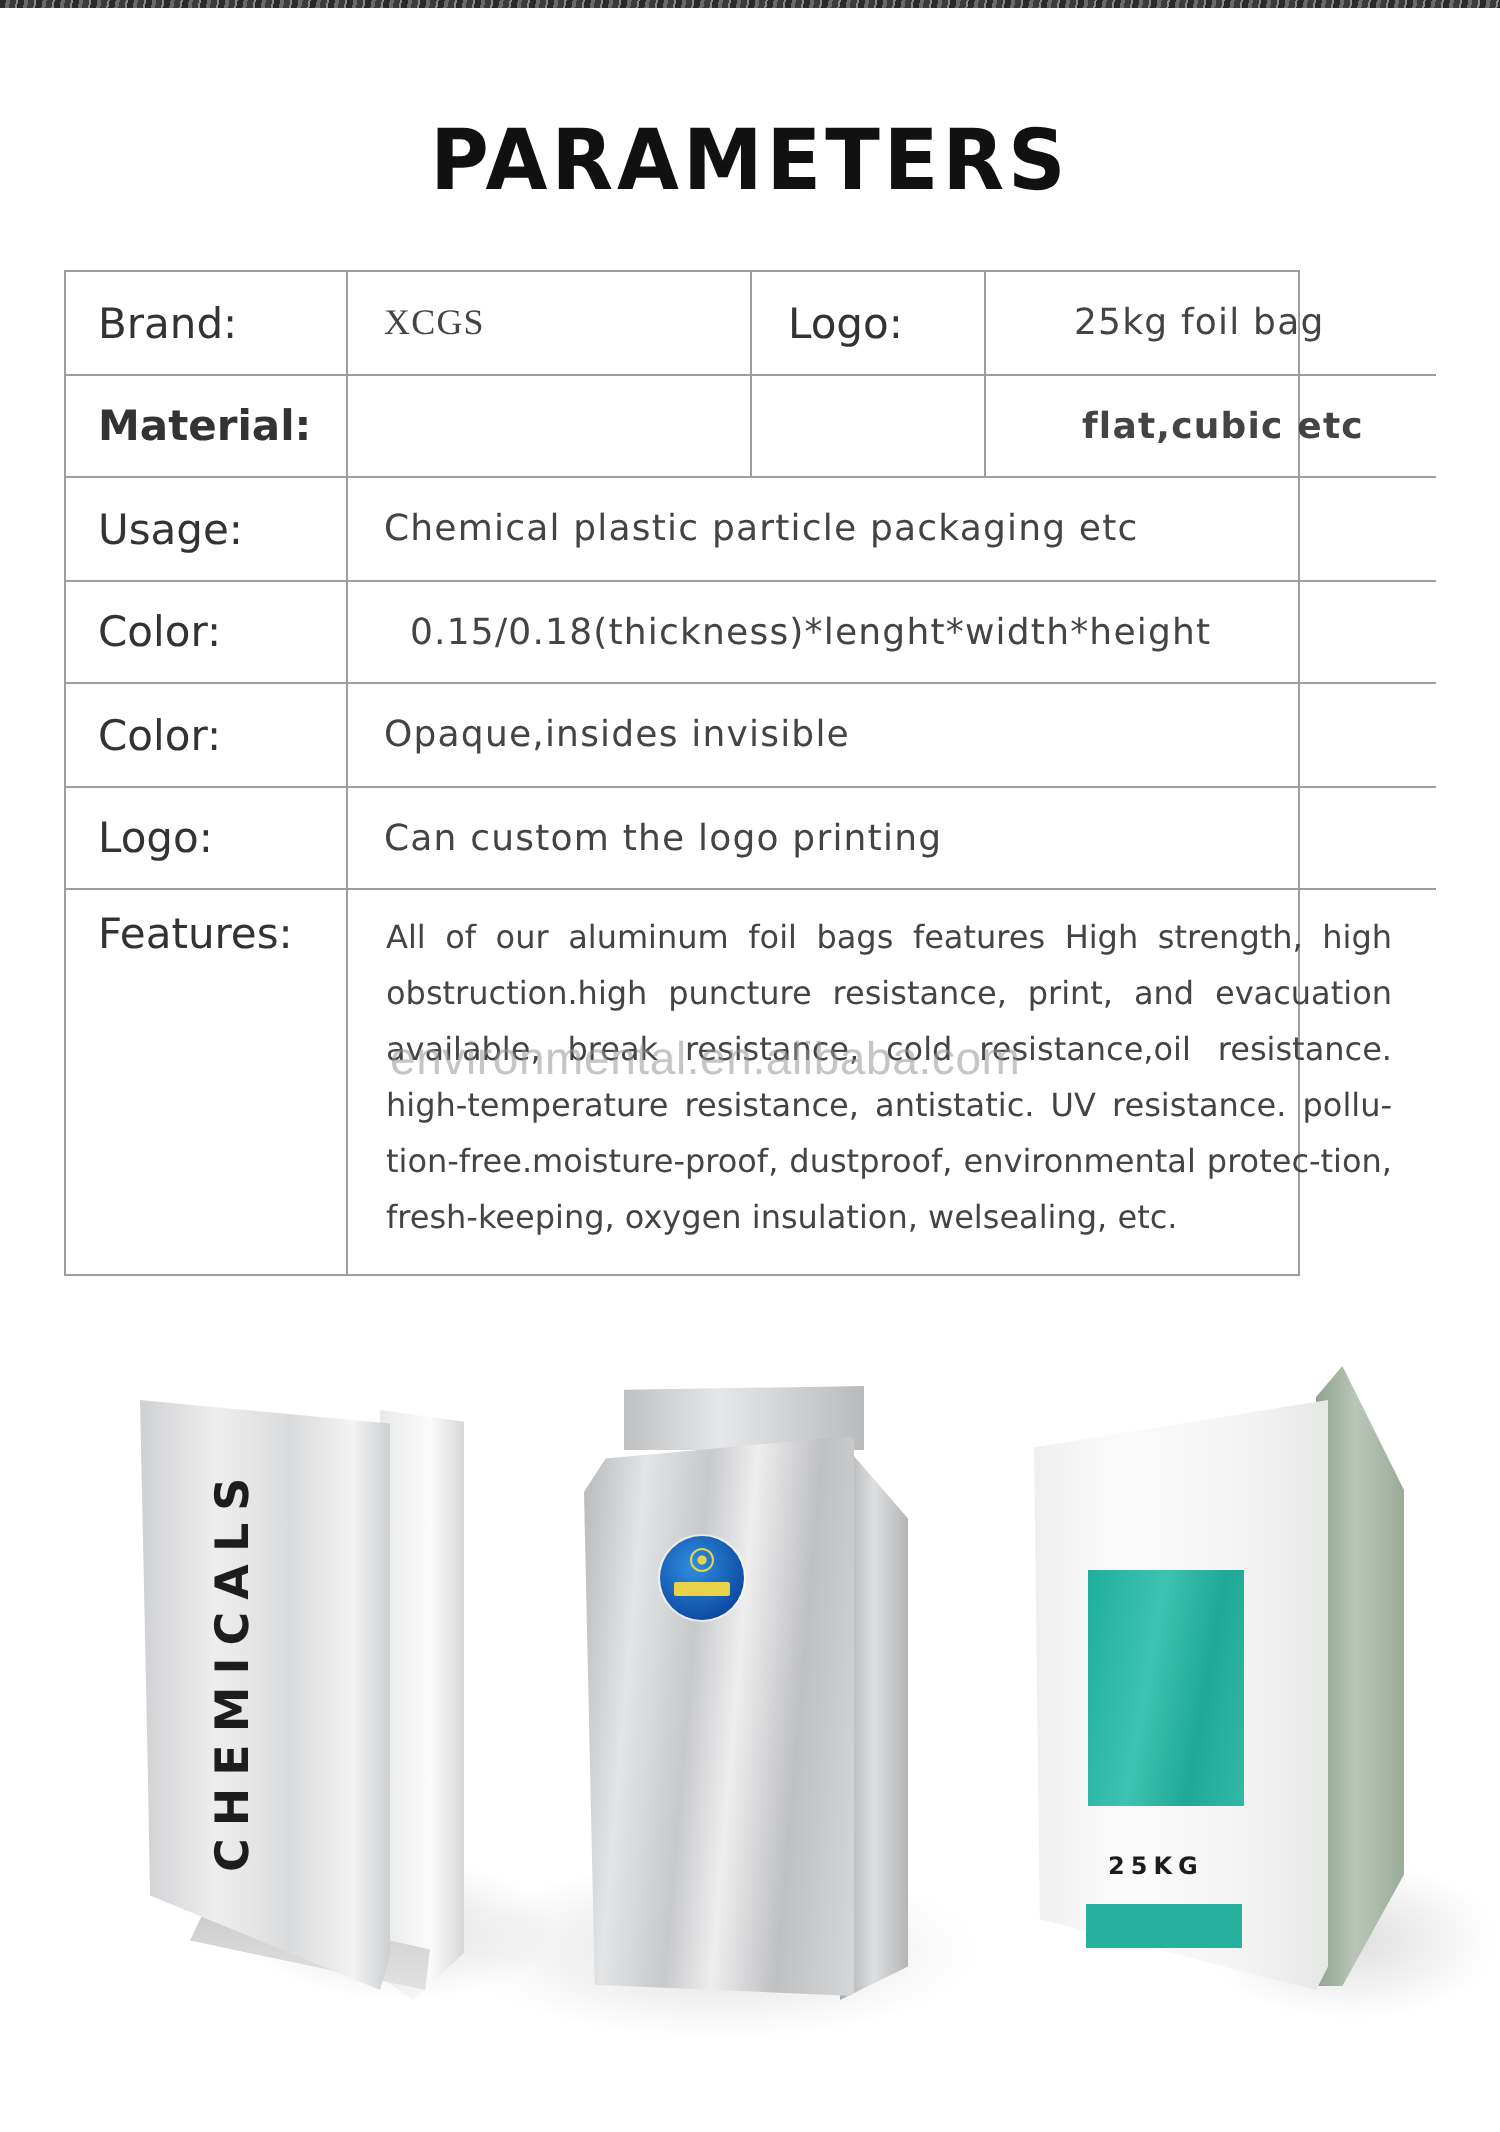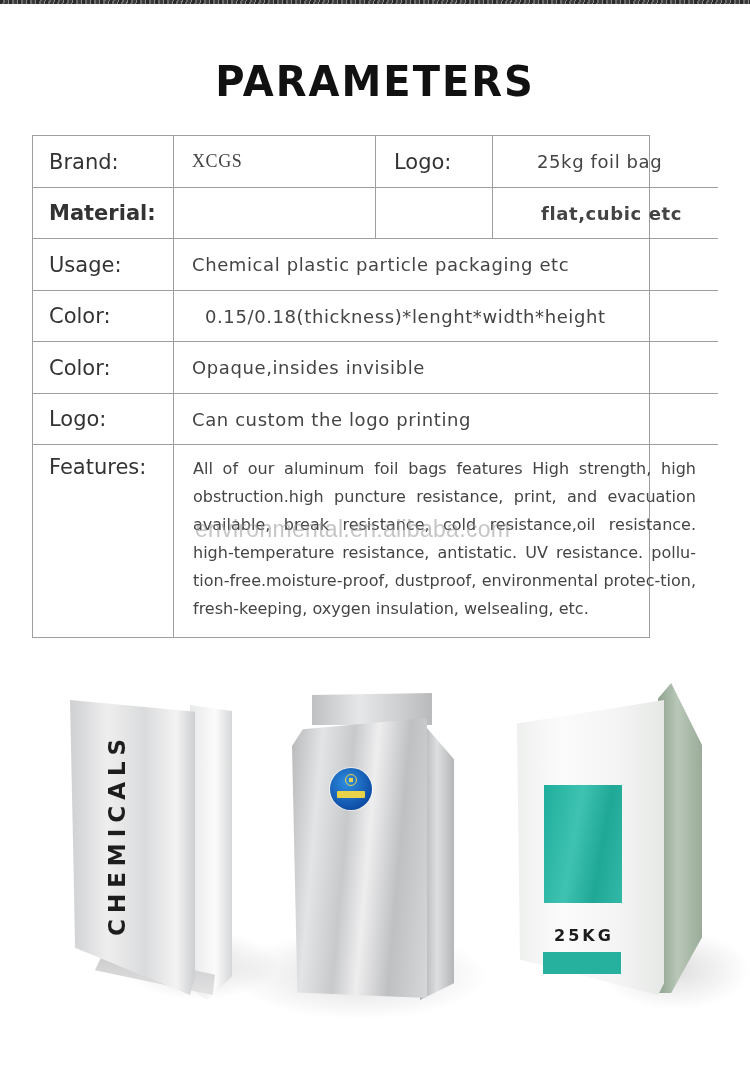--- a/index.html
+++ b/index.html
@@ -110,21 +110,21 @@
   }
   .bag3-panel {
     position: absolute; left: 544px; top: 785px; width: 78px; height: 118px;
     background: linear-gradient(100deg, #1fae9c, #3fc2b1 40%, #20a896 70%, #32b8a6);
   }
   .bag3-strip {
     position: absolute; left: 543px; top: 952px; width: 78px; height: 22px;
     background: #26b19f;
   }
   .bag3-label {
-    position: absolute; left: 554px; top: 926px; font-weight: bold; font-size: 16px;
+    position: absolute; left: 554px; top: 926px; font-weight: bold; font-size: 12px;
     letter-spacing: 3px; color: #1c1c1c;
   }
 </style>
 </head>
 <body>
 
 <div class="top-band"></div>
 
 <h1 class="page-title">PARAMETERS</h1>
 

